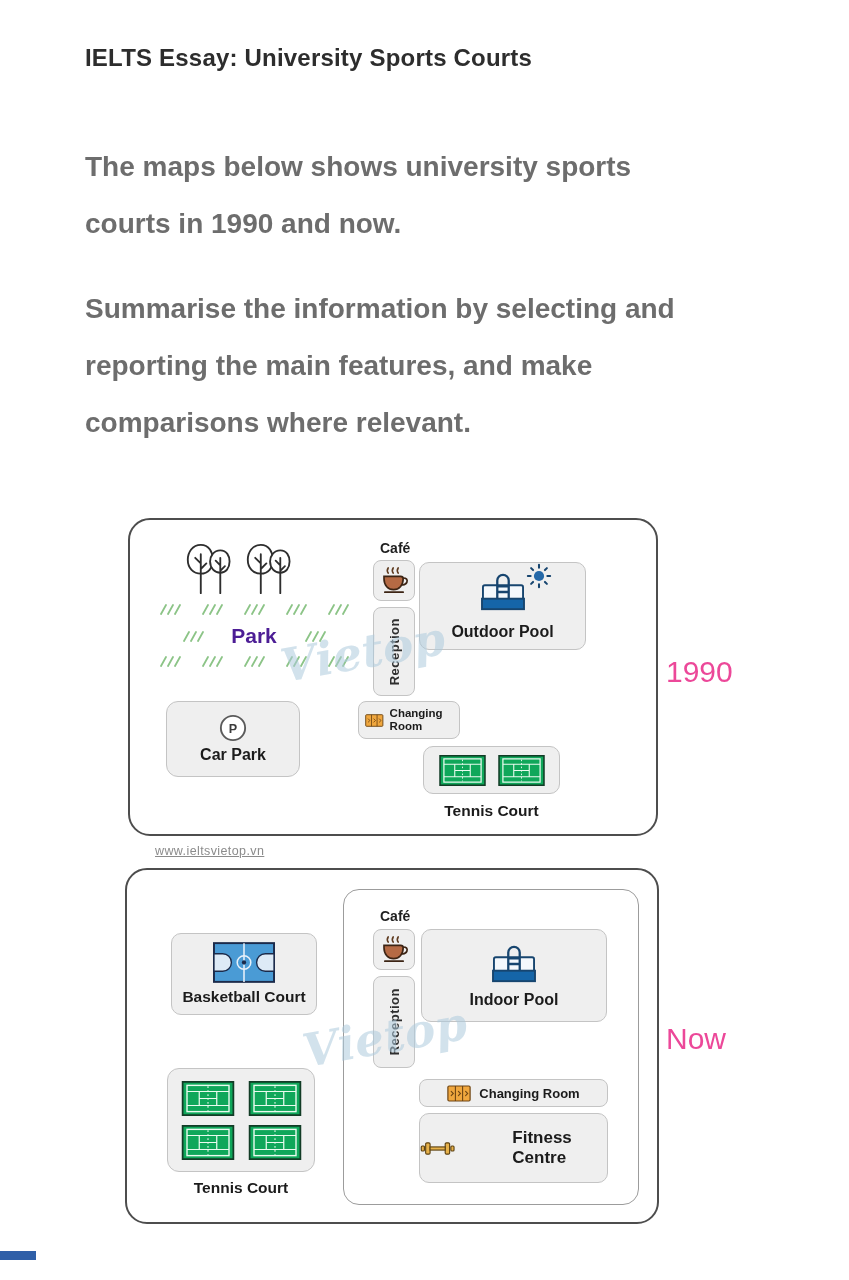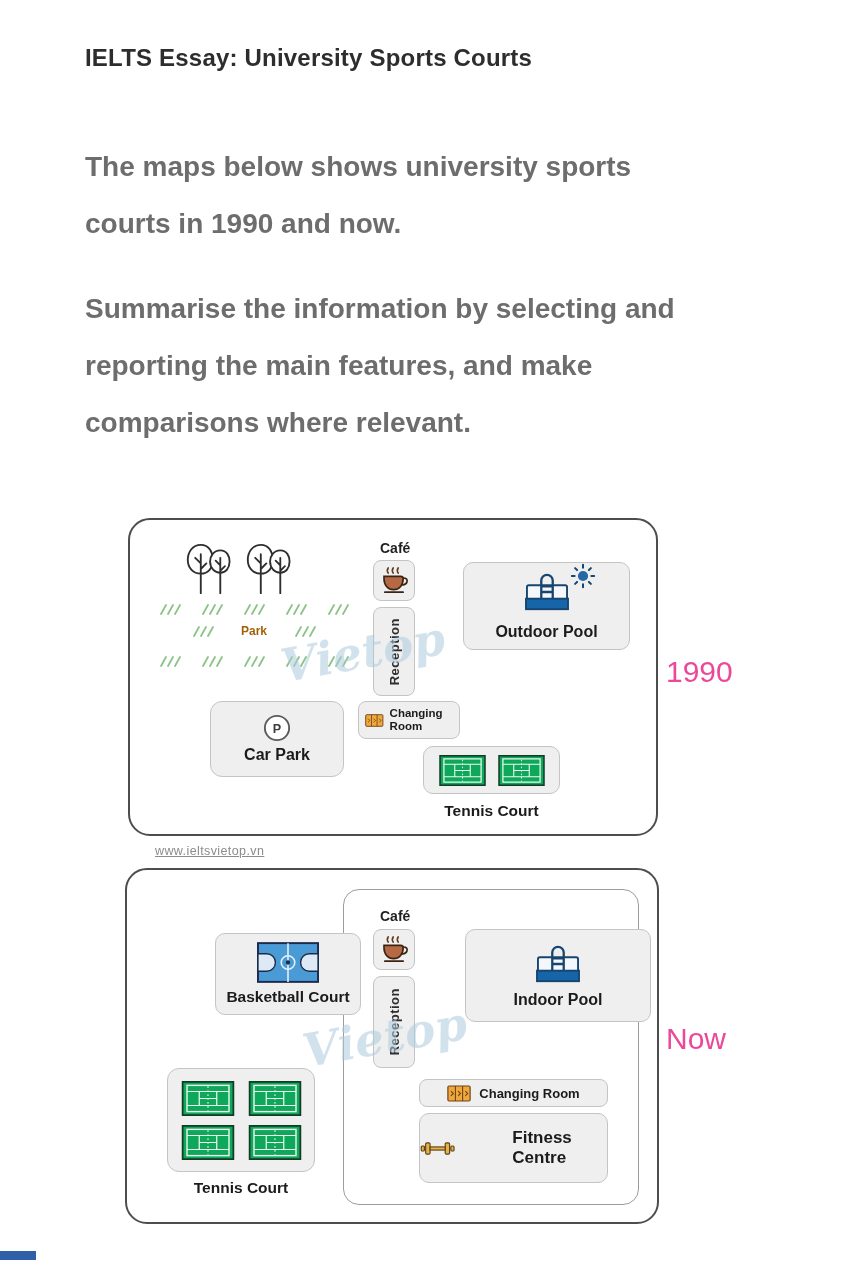--- a/index.html
+++ b/index.html
@@ -34,21 +34,21 @@
   #labelNow  { left:666px; top:1022px; }
   .website {
     position:absolute; left:155px; top:844px;
     font-size:12.5px; color:#8b8b8b; letter-spacing:0.4px;text-decoration:underline;
   }
   .box {
     position:absolute; background:#efefef;
     border:1.5px solid #c4c4c4; border-radius:10px;
     display:flex; align-items:center; justify-content:center;
   }
-  .box.col { flex-direction:column;margin-left:44px; }
+  .box.col { flex-direction:column; }
   .inner-zone {
     position:absolute; background:#fff;
     border:1.5px solid #9c9c9c; border-radius:16px;
   }
   .small-label { font-size:14px; font-weight:700; color:#1f1f1f; position:absolute; }
   .facility-label { font-size:16px; font-weight:700; color:#1b1b1b; }
   .caption {
     position:absolute; text-align:center; font-size:15.5px; font-weight:700; color:#1b1b1b;
   }
   .vertical-text {
@@ -58,21 +58,21 @@
   .watermark {
     position:absolute; font-family:"DejaVu Serif", serif; font-style:italic;
     font-weight:700; font-size:46px; color:#aecbdd; opacity:0.55;
     transform:rotate(-10deg); pointer-events:none; white-space:nowrap;
   }
   .trees { position:absolute; left:55px; top:20px; display:flex; gap:8px; }
   .grass-row {
     position:absolute; display:flex; align-items:center; justify-content:space-between;
   }
   .grass-row svg { display:block; }
-  .park-word { font-size:12px; font-weight:700; color:#a16207; }
+  .park-word { font-size:21px; font-weight:700; color:#4c1d95; }
   .court-row { display:flex; gap:12px; align-items:center; justify-content:center; }
   .court-grid {
     display:flex; flex-wrap:wrap; gap:9px 13px; align-items:center; justify-content:center;
     width:124px;
   }
   .court { display:block; }
   .icon-stack { position:relative; }
   .sun-pos { position:absolute; right:-24px; top:-8px; }
   .changing-text { font-size:11.5px; font-weight:700; color:#1b1b1b; line-height:1.1; }
   .footer-accent {

